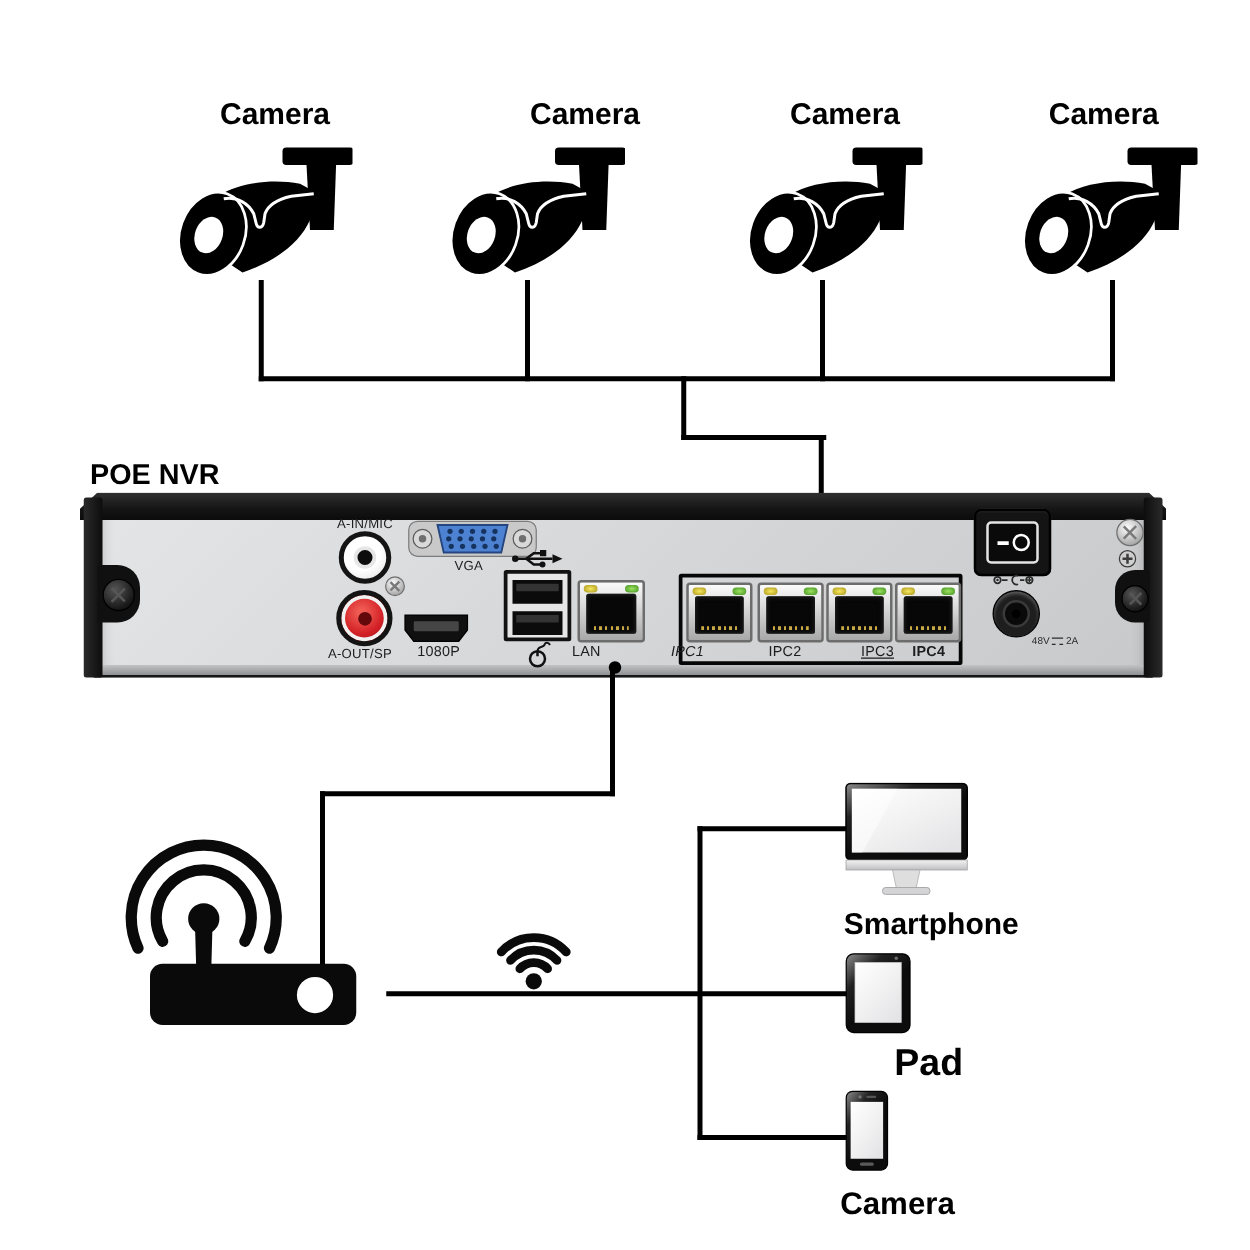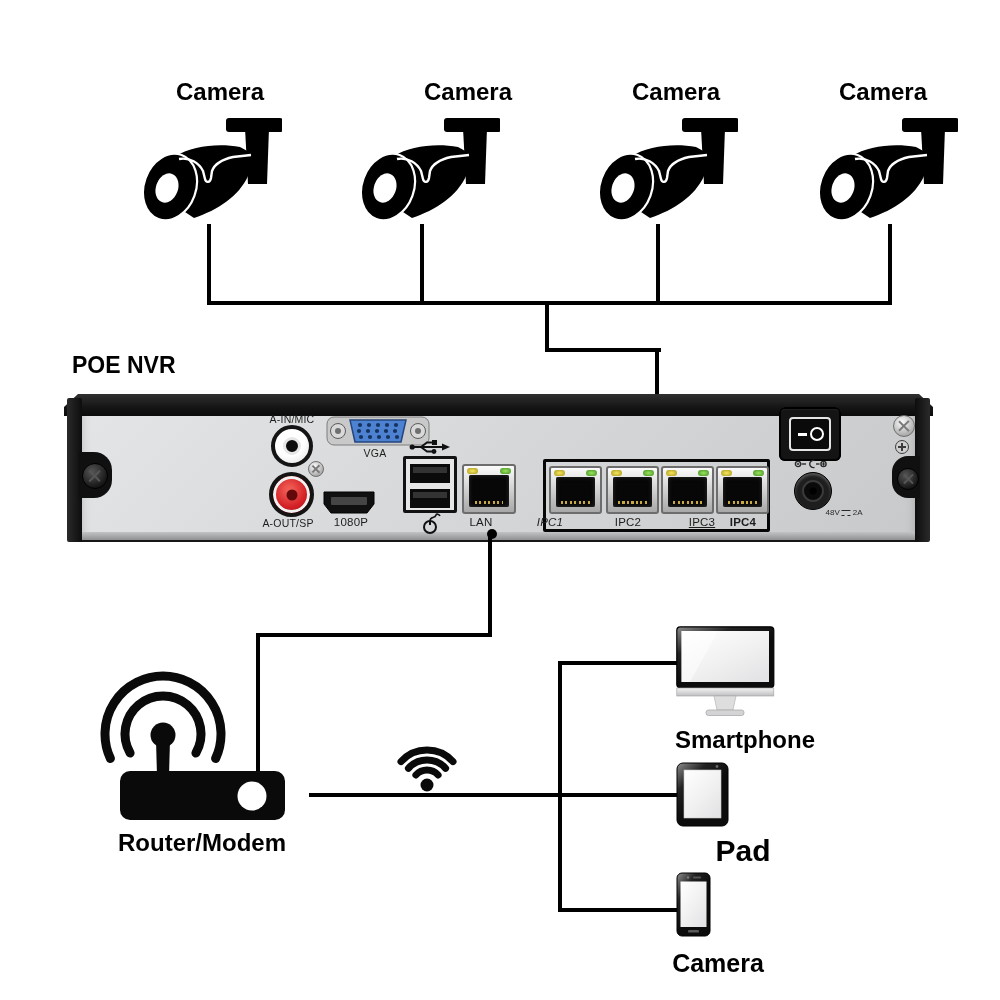--- a/index.html
+++ b/index.html
@@ -128,21 +128,21 @@
   <div class="line" style="left:207px;top:224px;width:4px;height:81px;"></div>
   <div class="line" style="left:420px;top:224px;width:4px;height:81px;"></div>
   <div class="line" style="left:656px;top:224px;width:4px;height:81px;"></div>
   <div class="line" style="left:888px;top:224px;width:4px;height:81px;"></div>
   <div class="line" style="left:207px;top:301px;width:685px;height:4px;"></div>
   <div class="line" style="left:545px;top:301px;width:4px;height:51px;"></div>
   <div class="line" style="left:545px;top:348px;width:116px;height:4px;"></div>
   <div class="line" style="left:655px;top:348px;width:4px;height:105px;"></div>
   <div class="node-dot" style="left:653px;top:447px;width:12px;height:12px;"></div>
 
-  <div class="title-label" style="left:72px;top:352px;">POE NVR</div>
+  <div class="title-label" style="left:72px;top:366px;">POE NVR</div>
 
   <div class="nvr-device" id="nvr-device">
     <div class="nvr-face"></div>
     <div class="nvr-lip"></div>
     <div class="nvr-band"></div>
     <div class="flange left"></div>
     <div class="flange right"></div>
     <div class="flange-tab tab-left"></div>
     <div class="flange-tab tab-right"></div>
     <div class="screw screw-dark" style="left:20px;top:69px;width:24px;height:24px;"></div>
@@ -214,21 +214,21 @@
       <path d="M10,8 C10,3 15,6 16,2 C16.5,0.5 19,1 20,3" fill="none" stroke="#111" stroke-width="1.6"></path>
     </svg>
 
     <div class="rj45" style="left:400px;top:70px;width:54px;height:50px;">
       <span class="led led-y"></span>
       <span class="led led-g"></span>
       <div class="socket">
           <span class="pins"></span>
         </div>
     </div>
-    <div class="panel-label md" style="left:419px;top:122px;">LAN</div>
+    <div class="panel-label md" style="left:407px;top:122px;">LAN</div>
 
     <div class="ipc-box" style="left:481px;top:65px;width:227px;height:73px;"></div>
     <div class="rj45" style="left:487px;top:72px;width:53px;height:48px;">
       <span class="led led-y"></span>
         <span class="led led-g"></span>
         <div class="socket">
           <span class="pins"></span>
         </div>
     </div>
     <div class="rj45" style="left:544px;top:72px;width:53px;height:48px;">
@@ -291,21 +291,20 @@
   <div class="line" style="left:256px;top:633px;width:4px;height:140px;"></div>
 
   <svg class="abs" style="left:98px;top:666px;" width="190" height="158" viewBox="0 0 190 158">
     <path d="M12.4,92.5 A58,58 0 1 1 117.6,92.5" fill="none" stroke="#0a0a0a" stroke-width="9" stroke-linecap="round"></path>
     <path d="M32.1,87 A38,38 0 1 1 97.9,87" fill="none" stroke="#0a0a0a" stroke-width="9" stroke-linecap="round"></path>
     <circle cx="65" cy="69" r="12.5" fill="#0a0a0a"></circle>
     <polygon points="58,74 72,74 71,110 59,110" fill="#0a0a0a"></polygon>
     <rect x="22" y="105" width="165" height="49" rx="10" fill="#0a0a0a"></rect>
     <circle cx="154" cy="130" r="14.5" fill="#fff"></circle>
   </svg>
-  <div class="big-label" style="left:202px;top:829px;">Router/Modem</div>
 
   <svg class="abs" style="left:391px;top:736px;" width="72" height="58" viewBox="0 0 72 58">
     <g fill="none" stroke="#0a0a0a" stroke-width="7" stroke-linecap="round">
       <path d="M10,25.6 A35,35 0 0 1 62,25.6"></path>
       <path d="M17.4,32.3 A25,25 0 0 1 54.6,32.3"></path>
       <path d="M24.9,39 A15,15 0 0 1 47.1,39"></path>
     </g>
     <circle cx="36" cy="49" r="6.5" fill="#0a0a0a"></circle>
   </svg>
   <div class="line" style="left:309px;top:793px;width:369px;height:4px;"></div>

